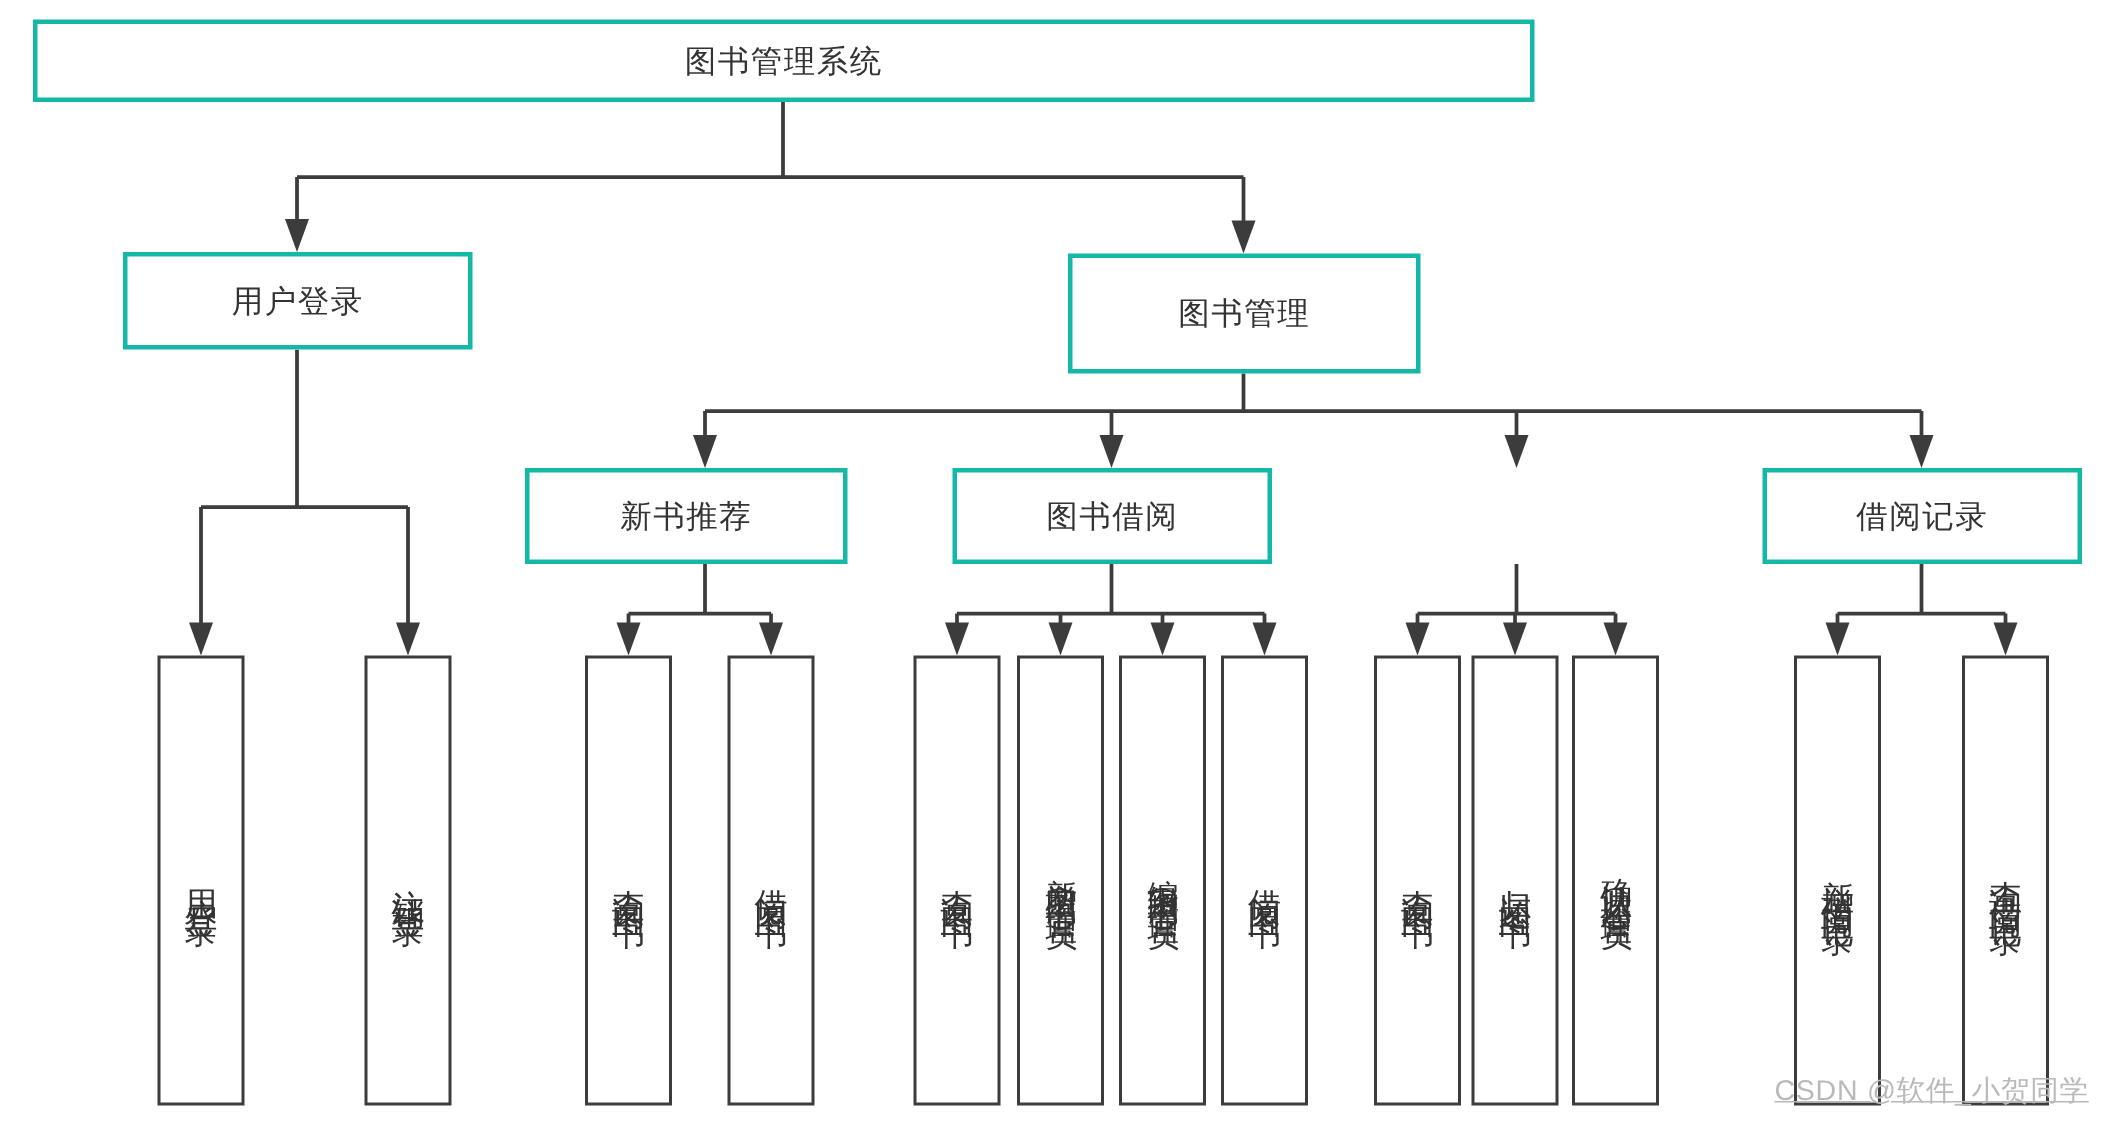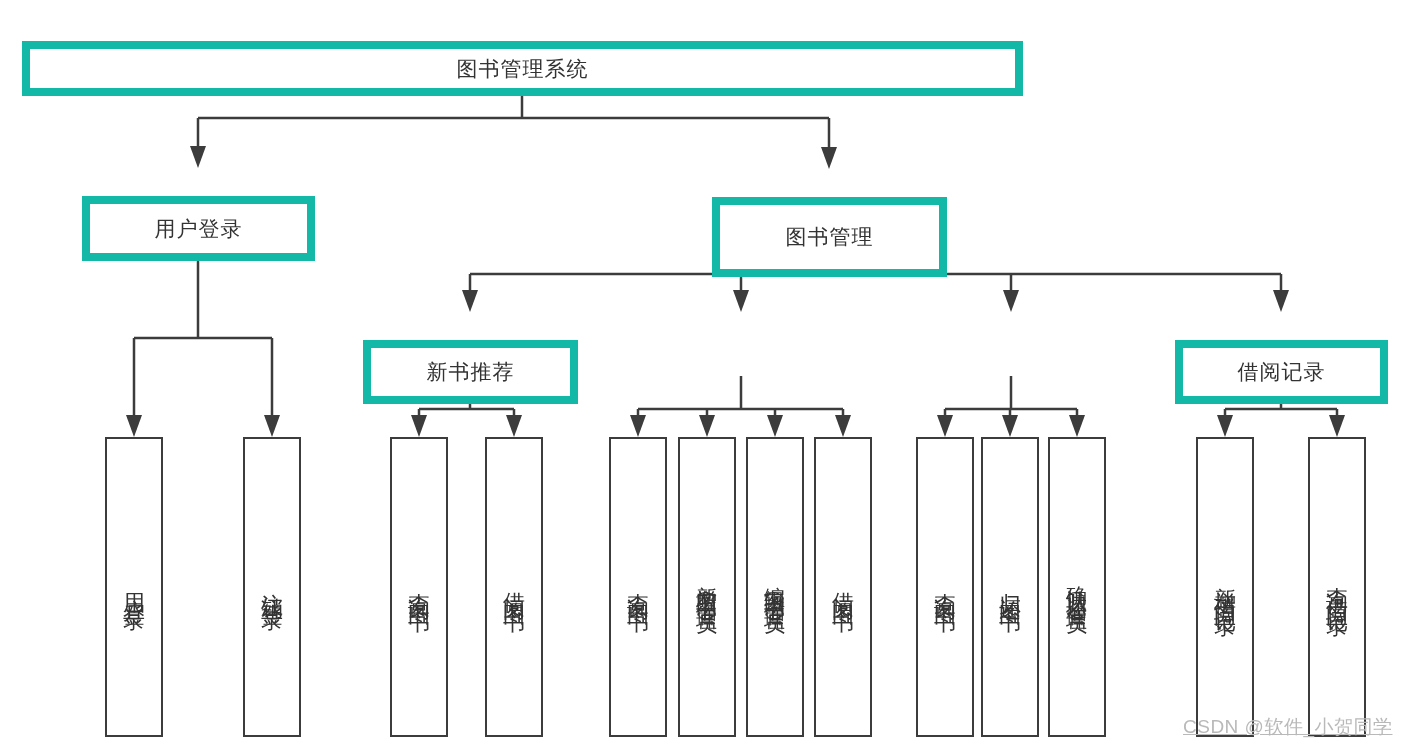--- a/index.html
+++ b/index.html
@@ -18,30 +18,29 @@
   .connectors {
     position: absolute;
     left: 0;
     top: 0;
     width: 1405px;
     height: 747px;
   }
   .hnode {
     position: absolute;
     box-sizing: border-box;
-    border: 8px solid #14b8a6;
+    border: 3px solid #14b8a6;
     background: #ffffff;
     display: flex;
     align-items: center;
     justify-content: center;
     font-size: 21px;
     color: #333333;
     letter-spacing: 1px;
     white-space: nowrap;
-    margin-top: 28px;
   }
   .vnode {
     position: absolute;
     box-sizing: border-box;
     top: 437px;
     height: 300px;
     width: 58px;
     border: 2px solid #3c3c3c;
     background: #ffffff;
     display: flex;
@@ -59,21 +58,21 @@
     max-height: 292px;
   }
   .vnode.long .vtext {
     letter-spacing: 4px;
     font-size: 21px;
   }
   .node-root      { left: 22px;  top: 13px;  width: 1001px; height: 55px; }
   .node-user-login{ left: 82px;  top: 168px; width: 233px;  height: 65px; }
   .node-book-mgmt { left: 712px; top: 169px; width: 235px;  height: 80px; }
   .node-l3        { top: 312px;  height: 64px; }
-  .node-newbook   { left: 363px;  width: 215px; }
+  .node-newbook   { left: 350px;  width: 215px; }
   .node-borrowing { left: 635px;  width: 213px; }
   .node-current   { left: 905px;  width: 213px; }
   .node-records   { left: 1175px; width: 213px; }
   .v-login        { left: 105px; }
   .v-logout       { left: 243px; }
   .v-nb-query     { left: 390px; }
   .v-nb-borrow    { left: 485px; }
   .v-bb-query     { left: 609px; }
   .v-bb-add       { left: 678px; }
   .v-bb-edit      { left: 746px; }
@@ -138,20 +137,23 @@
   <div class="hnode node-user-login">
     <span>用户登录</span>
   </div>
   <div class="hnode node-book-mgmt">
     <span>图书管理</span>
   </div>
 
   <div class="hnode node-l3 node-newbook">
     <span>新书推荐</span>
   </div>
+  <div class="hnode node-l3 node-borrowing">
+    <span>图书借阅</span>
+  </div>
   <div class="hnode node-l3 node-records">
     <span>借阅记录</span>
   </div>
 
   <div class="vnode v-login">
     <span class="vtext">用户登录</span>
   </div>
   <div class="vnode v-logout">
     <span class="vtext">注销登录</span>
   </div>

